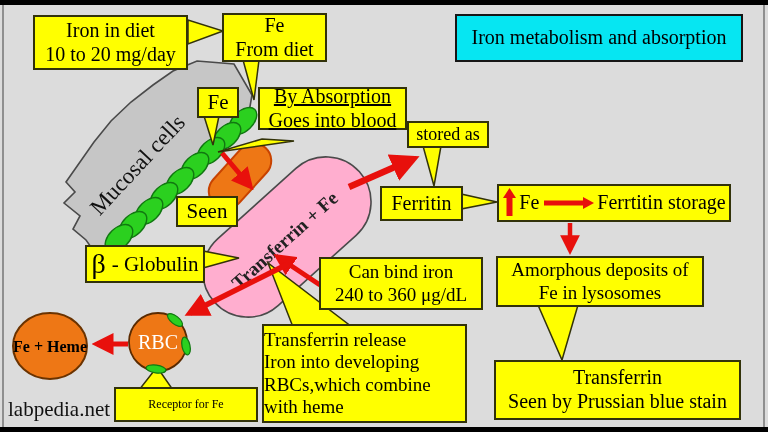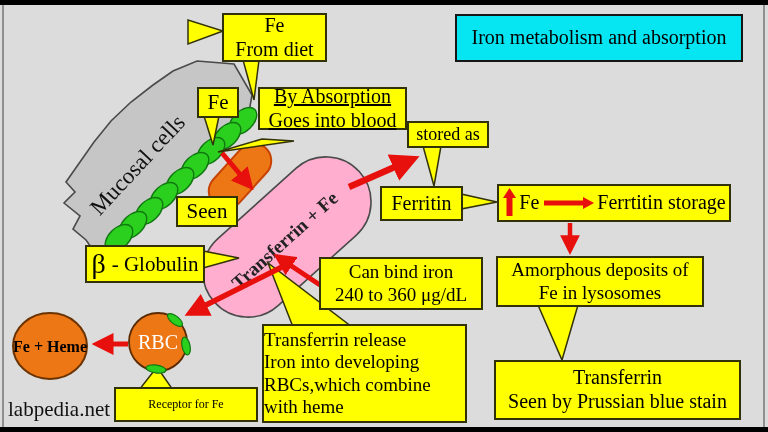--- a/index.html
+++ b/index.html
@@ -98,20 +98,24 @@
 
     <g stroke="#e8100c">
       <line x1="349" y1="187" x2="413" y2="159" stroke-width="6.5" marker-end="url(#ah)"></line>
       <line x1="320" y1="285" x2="278" y2="257" stroke-width="5" marker-end="url(#ah)"></line>
       <line x1="288" y1="264" x2="190" y2="313" stroke-width="5.5" marker-end="url(#ah)"></line>
       <line x1="128" y1="344" x2="97" y2="344" stroke-width="5" marker-end="url(#ah)"></line>
       <line x1="570" y1="223" x2="570" y2="250" stroke-width="4.5" marker-end="url(#ah)"></line>
     </g>
   </svg>
 
+  <div class="box b-iron-in-diet">
+    <span>Iron in diet</span>
+    <span>10 to 20 mg/day</span>
+  </div>
 
   <div class="box b-fe-from-diet">
     <span>Fe</span>
     <span>From diet</span>
   </div>
 
   <div class="box cyanbox b-title">
     <span>Iron metabolism and absorption</span>
   </div>
 

